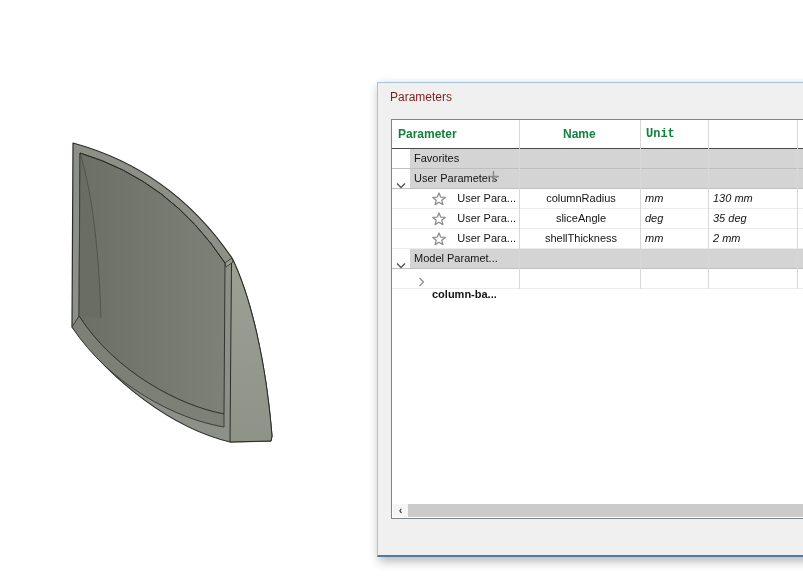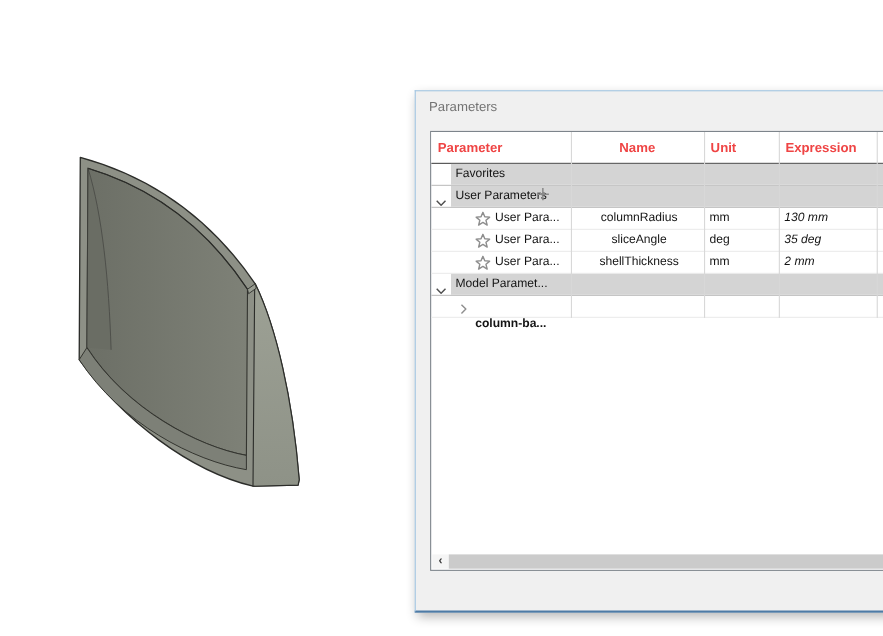--- a/index.html
+++ b/index.html
@@ -11,43 +11,43 @@
   
   .model-svg{position:absolute;left:60px;top:130px;width:240px;height:330px;}
   
   .dialog{
     position:absolute;left:377px;top:82px;width:450px;height:475px;
     background:#f0f0f0;box-sizing:border-box;
     border:1px solid #a3c6e2;border-bottom:2px solid #4e7ba6;
     box-shadow:2px 4px 10px rgba(0,0,0,0.30);
   }
   .dialog-title{
-    position:absolute;left:12px;top:7px;font-size:12px;color:#737373;
+    position:absolute;left:12px;top:7px;font-size:12px;color:#7f1d1d;
   }
   
   .ptable{
     position:absolute;left:13px;top:36px;width:436px;height:400px;
     background:#ffffff;border:1px solid #7d848b;box-sizing:border-box;overflow:hidden;
   }
   .thead{position:absolute;left:0;top:0;right:0;height:29px;background:#fff;border-bottom:1px solid #4a4a4a;box-sizing:border-box;}
-  .hcell{position:absolute;top:0;height:28px;line-height:28px;font-weight:bold;font-size:12px;color:#ef4444;padding-left:6px;box-sizing:border-box;white-space:nowrap;overflow:hidden;}
+  .hcell{position:absolute;top:0;height:28px;line-height:28px;font-weight:bold;font-size:12px;color:#15803d;padding-left:6px;box-sizing:border-box;white-space:nowrap;overflow:hidden;}
   .vline{position:absolute;top:0;width:1px;height:169px;background:#d8d8d8;z-index:3;}
   .tbody{position:absolute;left:0;top:29px;right:0;}
   .trow{position:relative;height:20px;line-height:19px;font-size:11px;color:#141414;box-sizing:border-box;border-bottom:1px solid #ececec;}
   .trow.group{border-bottom:1px solid #bfbfbf;}
   .trow.group::before{content:"";position:absolute;left:18px;right:0;top:0;bottom:0;background:#d4d4d4;}
   .chev{position:absolute;left:4px;top:7px;z-index:1;}
   .chev-right{position:absolute;left:26px;top:5px;z-index:1;}
   .glabel{position:absolute;left:22px;top:0;font-weight:normal;z-index:1;white-space:nowrap;}
   .sublabel{position:absolute;left:40px;top:0;font-weight:bold;z-index:1;white-space:nowrap;margin-top:16px;}
   .star{position:absolute;left:40px;top:3px;}
   .pcell{position:absolute;top:0;white-space:nowrap;overflow:hidden;}
-  .pcell.c0{left:58px;width:66px;}
+  .pcell.c0{left:58px;width:66px;text-align:right;}
   .pcell.c1{left:132px;width:114px;text-align:center;}
-  .pcell.c2{left:253px;width:62px;}
+  .pcell.c2{left:253px;width:62px;font-style:italic;}
   .pcell.c3{left:321px;width:82px;font-style:italic;}
   
   .hscroll{position:absolute;left:1px;right:1px;bottom:1px;height:13px;display:flex;z-index:4;}
   .hs-btn{width:15px;height:13px;background:#f5f5f5;color:#3d3d3d;font-size:11px;font-weight:bold;line-height:13px;text-align:center;cursor:default;}
   .hs-track{flex:1;background:#cbcbcb;}
   
   .cursor{position:absolute;left:487px;top:170px;z-index:9;}
 </style>
 </head>
 <body>
@@ -84,22 +84,21 @@
   </svg>
 </div>
 
 <div class="dialog">
   <div class="dialog-title">Parameters</div>
 
   <div class="ptable">
     <div class="thead">
       <div class="hcell" style="left:0;width:127px;">Parameter</div>
       <div class="hcell" style="left:127px;width:121px;padding-left:44px;">Name</div>
-      <div class="hcell" style="left:248px;width:68px;">Unit</div>
-      <div class="hcell" style="left:316px;width:89px;">Expression</div>
+      <div class="hcell" style="left:248px;width:68px;font-family:Liberation Mono, monospace;">Unit</div>
     </div>
     <div class="tbody">
         <div class="trow group">
           <div class="glabel">Favorites</div>
         </div>
         <div class="trow group">
           <span class="chev"><svg width="10" height="7">
               <path d="M1,1.5 L5,5.5 L9,1.5" stroke="#4f4f4f" fill="none" stroke-width="1.3" stroke-linejoin="round"></path>
             </svg></span>
           <div class="glabel">User Parameters</div>

